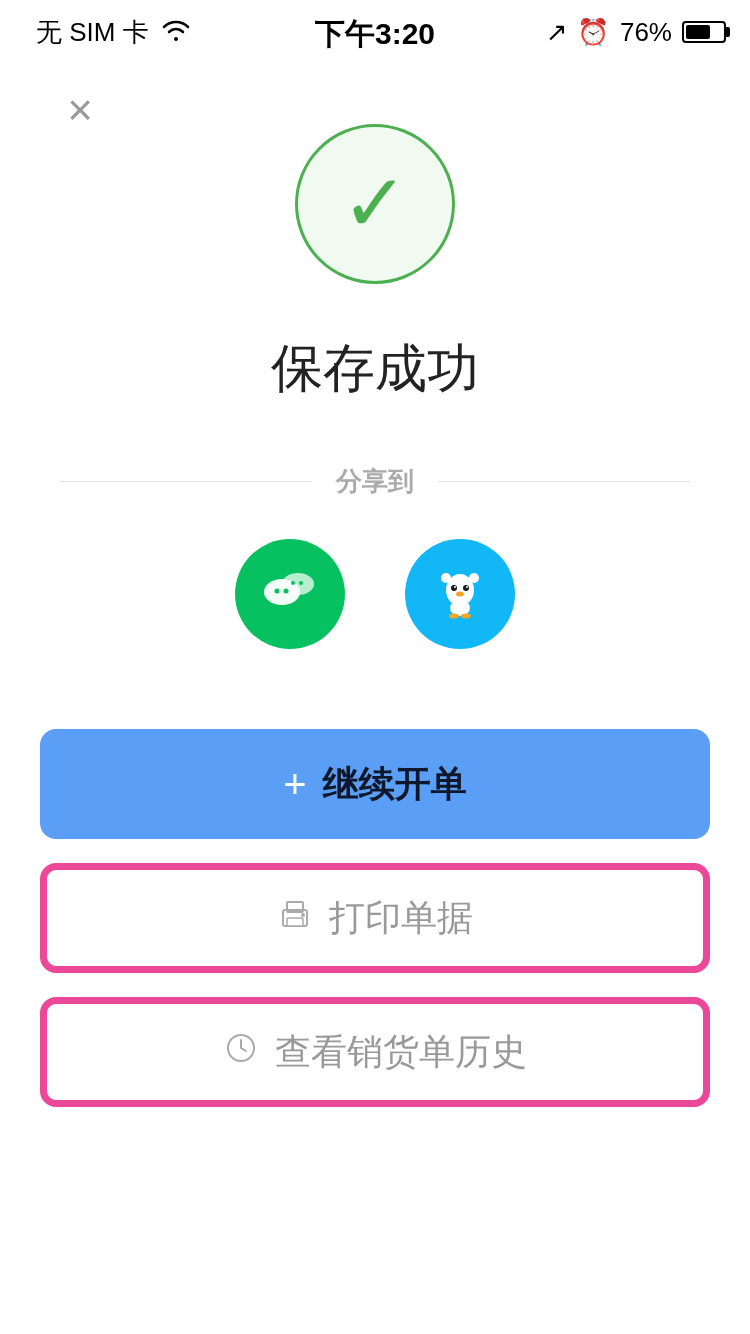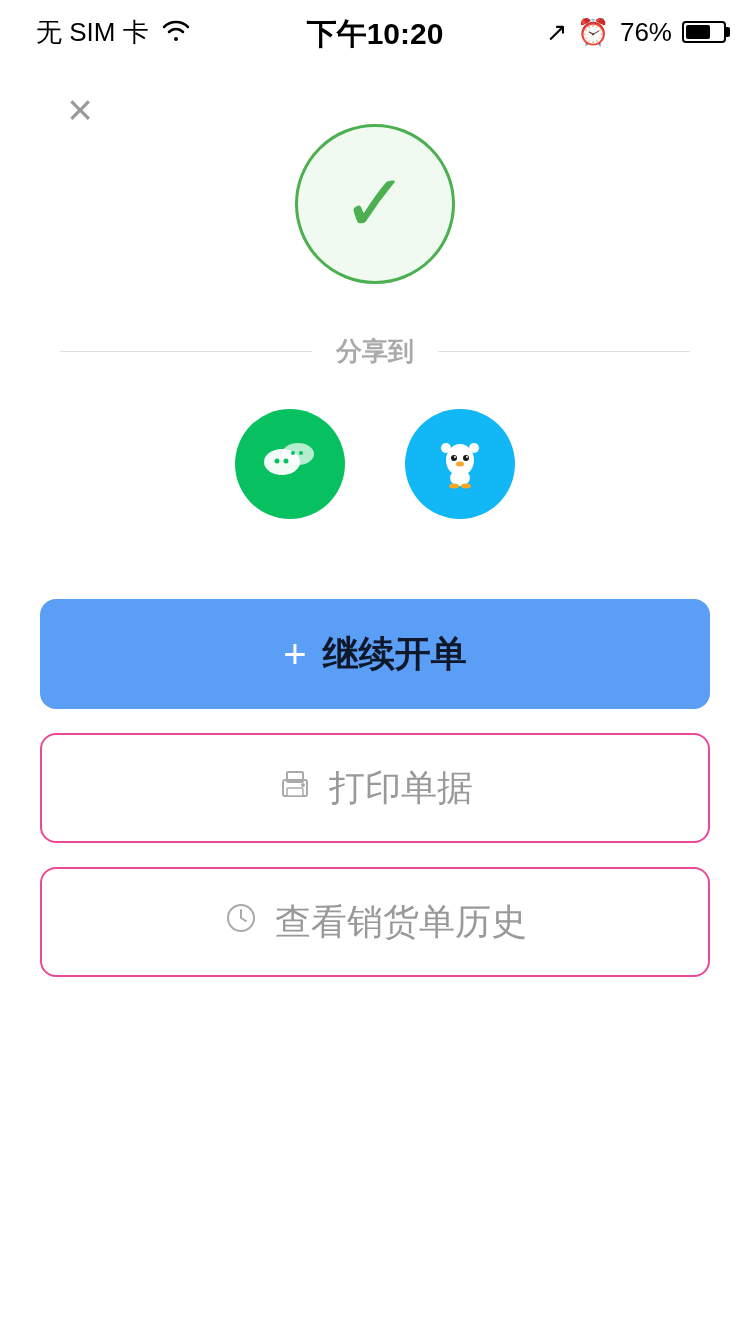--- a/index.html
+++ b/index.html
@@ -221,21 +221,21 @@
       font-size: 40px;
       color: #ffffff;
       line-height: 1;
     }
 
     .btn-secondary {
       width: 100%;
       height: 110px;
       background: #ffffff;
       border-radius: 16px;
-      border: 2px solid #ec4899;
+      border: 7px solid #ec4899;
       display: flex;
       align-items: center;
       justify-content: center;
       gap: 16px;
       cursor: pointer;
     }
 
     .btn-secondary-text {
       font-size: 36px;
       color: #999;
@@ -266,21 +266,21 @@
   <div class="status-left">
     <span>无 SIM 卡</span>
     <span>
       <svg width="30" height="22" viewBox="0 0 30 22" fill="none">
         <path d="M15 18a2 2 0 1 1 0 4 2 2 0 0 1 0-4z" fill="#000"></path>
         <path d="M8 13c1.9-1.9 4.5-3 7-3s5.1 1.1 7 3" stroke="#000" stroke-width="2.5" fill="none" stroke-linecap="round"></path>
         <path d="M3 8C6.4 4.6 10.5 3 15 3s8.6 1.6 12 5" stroke="#000" stroke-width="2.5" fill="none" stroke-linecap="round"></path>
       </svg>
     </span>
   </div>
-  <div class="status-center">下午10:20</div>
+  <div class="status-center">下午3:20</div>
   <div class="status-right">
     <span>↗</span>
     <span>⏰</span>
     <span>76%</span>
     <div class="battery">
       <div class="battery-bar">
         <div class="battery-fill"></div>
       </div>
     </div>
   </div>
@@ -289,20 +289,21 @@
 <div class="close-btn">
   <span class="close-x">×</span>
 </div>
 
 <div class="main-content">
 
   <div class="success-circle">
     <span class="checkmark">✓</span>
   </div>
 
+  <div class="success-title">保存成功</div>
 
   <div class="share-divider">
     <div class="divider-line"></div>
     <span class="divider-text">分享到</span>
     <div class="divider-line"></div>
   </div>
 
   <div class="share-icons">
 
     <div class="share-icon-btn wechat-btn">

